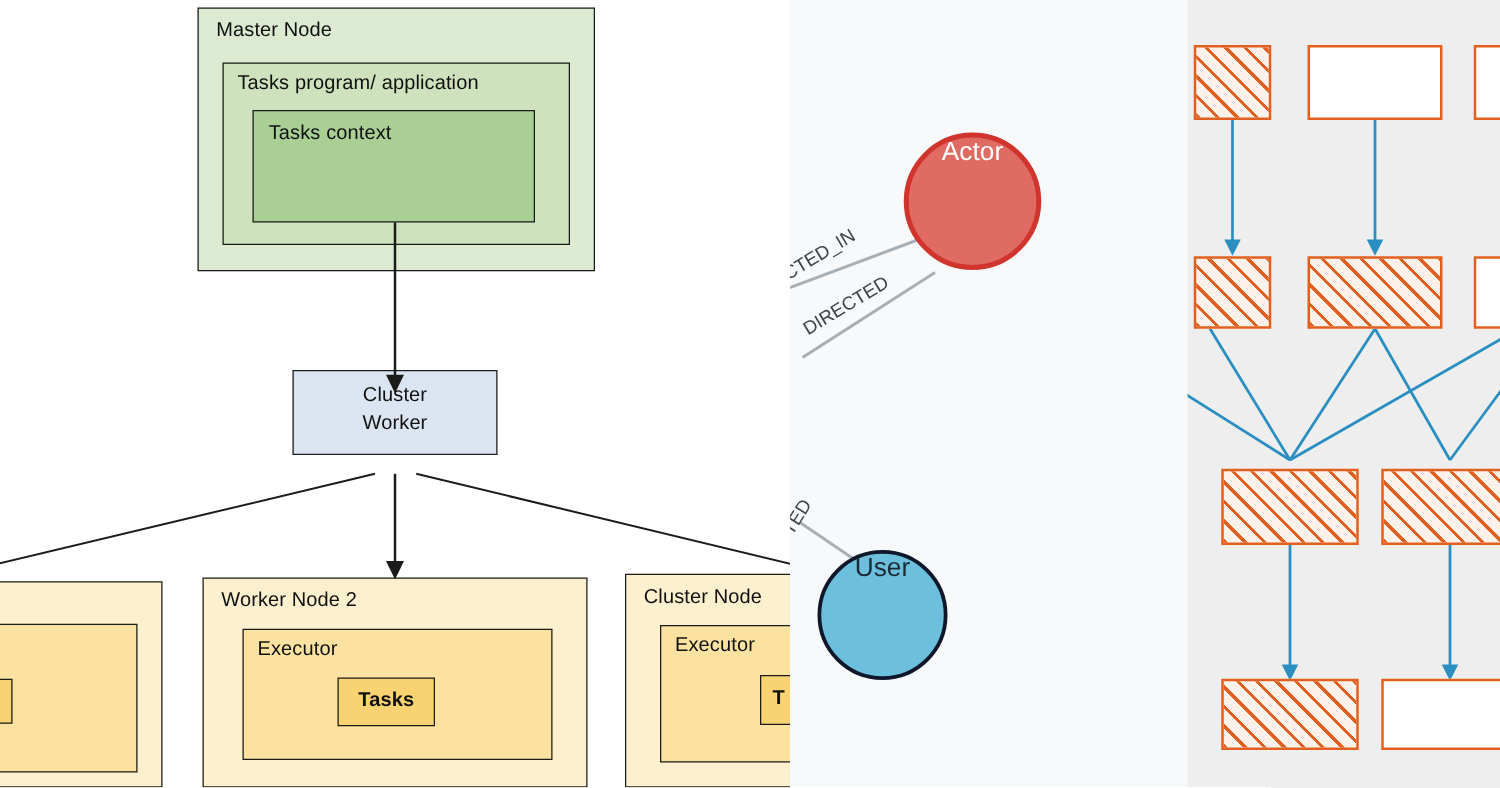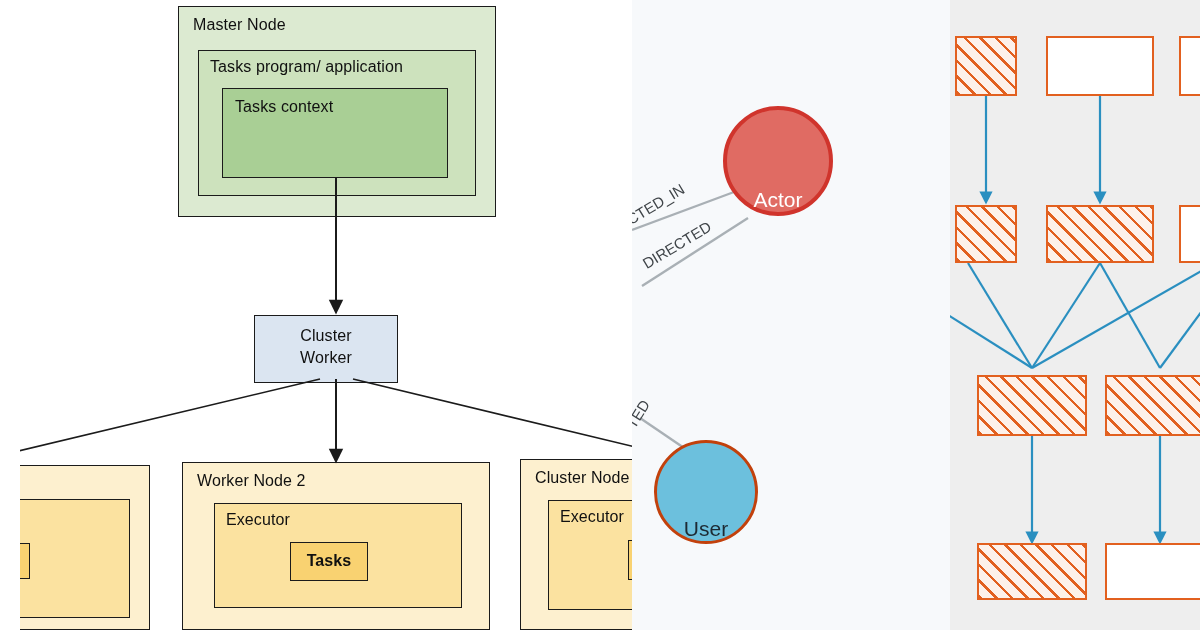--- a/index.html
+++ b/index.html
@@ -2,21 +2,21 @@
 <html><head>
 <meta charset="utf-8">
 <style>
   html,body{margin:0;padding:0;background:#fff;}
   body{width:1200px;height:630px;overflow:hidden;
        font-family:"Liberation Sans",sans-serif;}
   .stage{position:relative;width:1200px;height:630px;overflow:hidden;}
 
   
   .panel{position:absolute;top:0;height:630px;overflow:hidden;}
-  #panel-spark{left:0;width:632px;background:#ffffff;margin-left:20px;}
+  #panel-spark{left:0;width:632px;background:#ffffff;}
   #panel-graph{left:632px;width:318px;background:#f7f9fb;}
   #panel-flow{left:950px;width:250px;background:#eeeeee;}
 
   
   .box{position:absolute;box-sizing:border-box;border:1.5px solid #1b1b1b;}
   .box > .lbl{position:absolute;left:0;right:0;font-size:16px;color:#101010;
               letter-spacing:.1px;line-height:1.15;}
 
   
   .g-outer{background:#dcead1;}
@@ -32,23 +32,23 @@
   .b-box{background:#dbe5f1;}
 
   .lbl-tl{top:9px;  padding-left:14px; text-align:left;}
   .lbl-c {text-align:center;}
 
   
   svg.ovl{position:absolute;left:0;top:0;overflow:visible;}
 
   
   .gnode{position:absolute;border-radius:50%;box-sizing:border-box;
-         display:flex;align-items:flex-end;justify-content:center;}
+         display:flex;align-items:flex-start;justify-content:center;}
   #node-actor{background:#e06b63;border:4px solid #d0342c;color:#fff;font-size:21px;}
-  #node-user {background:#6cc0dd;border:3px solid #c2410c;color:#1d2a33;font-size:21px;}
+  #node-user {background:#6cc0dd;border:3px solid #0f172a;color:#1d2a33;font-size:21px;}
   .elabel{position:absolute;font-size:15px;color:#3f4448;white-space:nowrap;
           transform-origin:left center;}
 
   
   .fbox{position:absolute;box-sizing:border-box;border:2.5px solid #e2601f;
         background:#fdf1ea;}
   .fbox.hatch{
     background-image:repeating-linear-gradient(45deg,
       #e2601f 0 2.5px, rgba(0,0,0,0) 2.5px 11px);
     background-color:#fdf1ea;}
@@ -68,21 +68,21 @@
     <div class="box g-outer" style="left:158px;top:6px;width:318px;height:211px;">
       <div class="lbl lbl-tl">Master Node</div>
     </div>
     <div class="box g-mid" style="left:178px;top:50px;width:278px;height:146px;">
       <div class="lbl lbl-tl" style="top:7px;padding-left:11px;">Tasks program/ application</div>
     </div>
     <div class="box g-inner" style="left:202px;top:88px;width:226px;height:90px;">
       <div class="lbl lbl-tl" style="top:9px;padding-left:12px;">Tasks context</div>
     </div>
 
-    <div class="box b-box" style="left:234px;top:315px;width:144px;height:68px;">
+    <div class="box b-box" style="left:234px;top:296px;width:164px;height:68px;">
       <div class="lbl lbl-c" style="top:11px;">Cluster</div>
       <div class="lbl lbl-c" style="top:33px;">Worker</div>
     </div>
 
     <div class="box y-outer" style="left:-98px;top:465px;width:228px;height:165px;">
       <div class="lbl lbl-tl"></div>
     </div>
     <div class="box y-mid" style="left:-78px;top:499px;width:188px;height:119px;">
       <div class="lbl lbl-tl" style="top:7px;padding-left:11px;"></div>
     </div>

